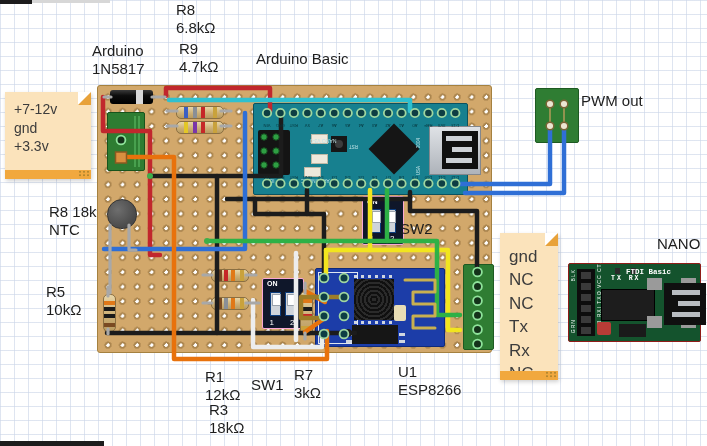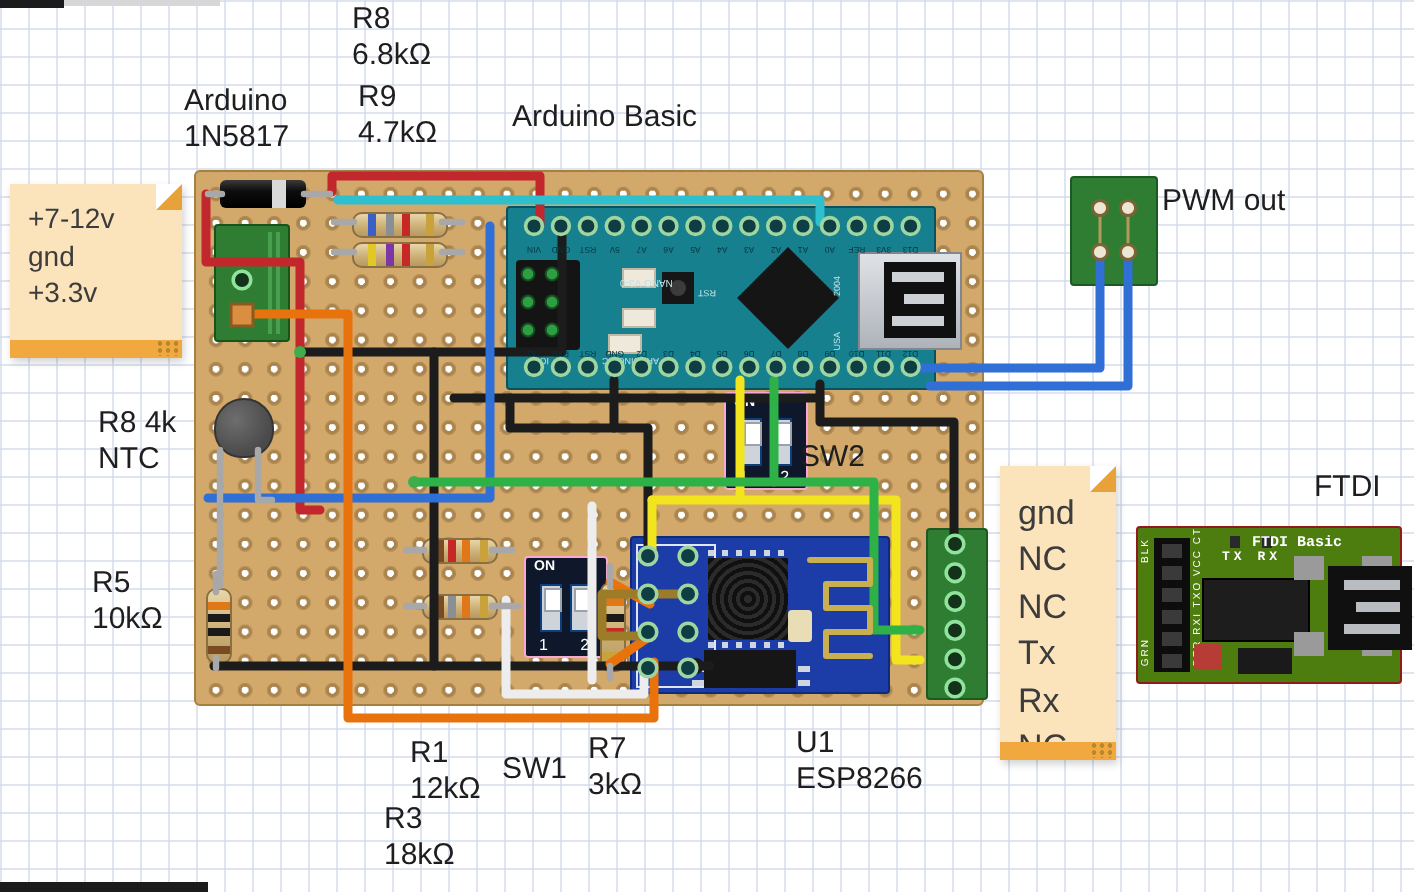--- a/index.html
+++ b/index.html
@@ -18,21 +18,21 @@
     background-image:radial-gradient(circle at 7px 7px, #ffffff 0 1.7px, #a8834c 1.8px 3px, rgba(90,60,20,.25) 3.1px 3.6px, transparent 3.8px);
     background-size:14.55px 14.6px;background-position:3px 4px;}
   
   .board{position:absolute;border-radius:2px;}
   .nano{left:253px;top:103px;width:213px;height:90px;background:#17808f;border:1px solid #0b5260;z-index:10;}
   .esp{left:315px;top:268px;width:128px;height:77px;background:#1c3da8;border:1px solid #0e2a7a;z-index:10;}
   .pwm{left:535px;top:88px;width:42px;height:53px;background:#2f7d33;border:1px solid #1d5a22;z-index:10;}
   .hdr6{left:463px;top:264px;width:29px;height:84px;background:#2f7d33;border:1px solid #1d5a22;z-index:10;}
   .vmod{left:107px;top:112px;width:36px;height:57px;background:#2e7d32;border:1px solid #17541c;z-index:10;}
   .vmod .stripe{position:absolute;top:3px;bottom:3px;width:2px;background:#48a04e;}
-  .ftdi{left:568px;top:263px;width:131px;height:77px;background:#4d7c0f;border:1px solid #8f1c18;z-index:10;}
+  .ftdi{left:568px;top:263px;width:131px;height:77px;background:#14532d;border:1px solid #8f1c18;z-index:10;}
   
   .dip{position:absolute;width:40px;background:#0f172a;border:1px solid #f9a8d4;z-index:12;border-radius:2px;}
   .dip .on{position:absolute;top:1px;left:4px;color:#fff;font-size:7px;font-weight:bold;}
   .dip .nums{position:absolute;bottom:1px;left:0;right:0;text-align:center;color:#fff;font-size:8px;letter-spacing:7px;padding-left:5px;}
   .dip .slot{position:absolute;width:9px;height:22px;background:#cfd4da;border:1px solid #0d3e7e;}
   .dip .knob{position:absolute;left:1px;top:1px;width:7px;height:10px;background:#ffffff;border:1px solid #9aa2ac;}
   
   .icsp{position:absolute;left:4px;top:26px;width:32px;height:45px;background:#141414;border-radius:2px;}
   .diamond{position:absolute;left:122px;top:27px;width:36px;height:36px;background:#151515;transform:rotate(45deg);}
   .rstbtn{position:absolute;left:77px;top:32px;width:16px;height:16px;background:#161616;}
@@ -379,27 +379,27 @@
 </div>
 
 <div class="lbl" style="left:176px;top:1px">R8
 6.8kΩ</div>
 <div class="lbl" style="left:92px;top:42px">Arduino
 1N5817</div>
 <div class="lbl" style="left:179px;top:40px">R9
 4.7kΩ</div>
 <div class="lbl" style="left:256px;top:50px">Arduino Basic</div>
 <div class="lbl" style="left:581px;top:92px">PWM out</div>
-<div class="lbl" style="left:49px;top:203px">R8 4k
+<div class="lbl" style="left:49px;top:203px">R8 18k
 NTC</div>
 <div class="lbl" style="left:46px;top:283px">R5
 10kΩ</div>
 <div class="lbl" style="left:400px;top:220px">SW2</div>
-<div class="lbl" style="left:657px;top:235px">FTDI</div>
+<div class="lbl" style="left:657px;top:235px">NANO</div>
 <div class="lbl" style="left:205px;top:368px">R1
 12kΩ</div>
 <div class="lbl" style="left:251px;top:376px">SW1</div>
 <div class="lbl" style="left:294px;top:366px">R7
 3kΩ</div>
 <div class="lbl" style="left:398px;top:363px">U1
 ESP8266</div>
-<div class="lbl" style="left:192px;top:401px">R3
+<div class="lbl" style="left:209px;top:401px">R3
 18kΩ</div>
 
 </body></html>

